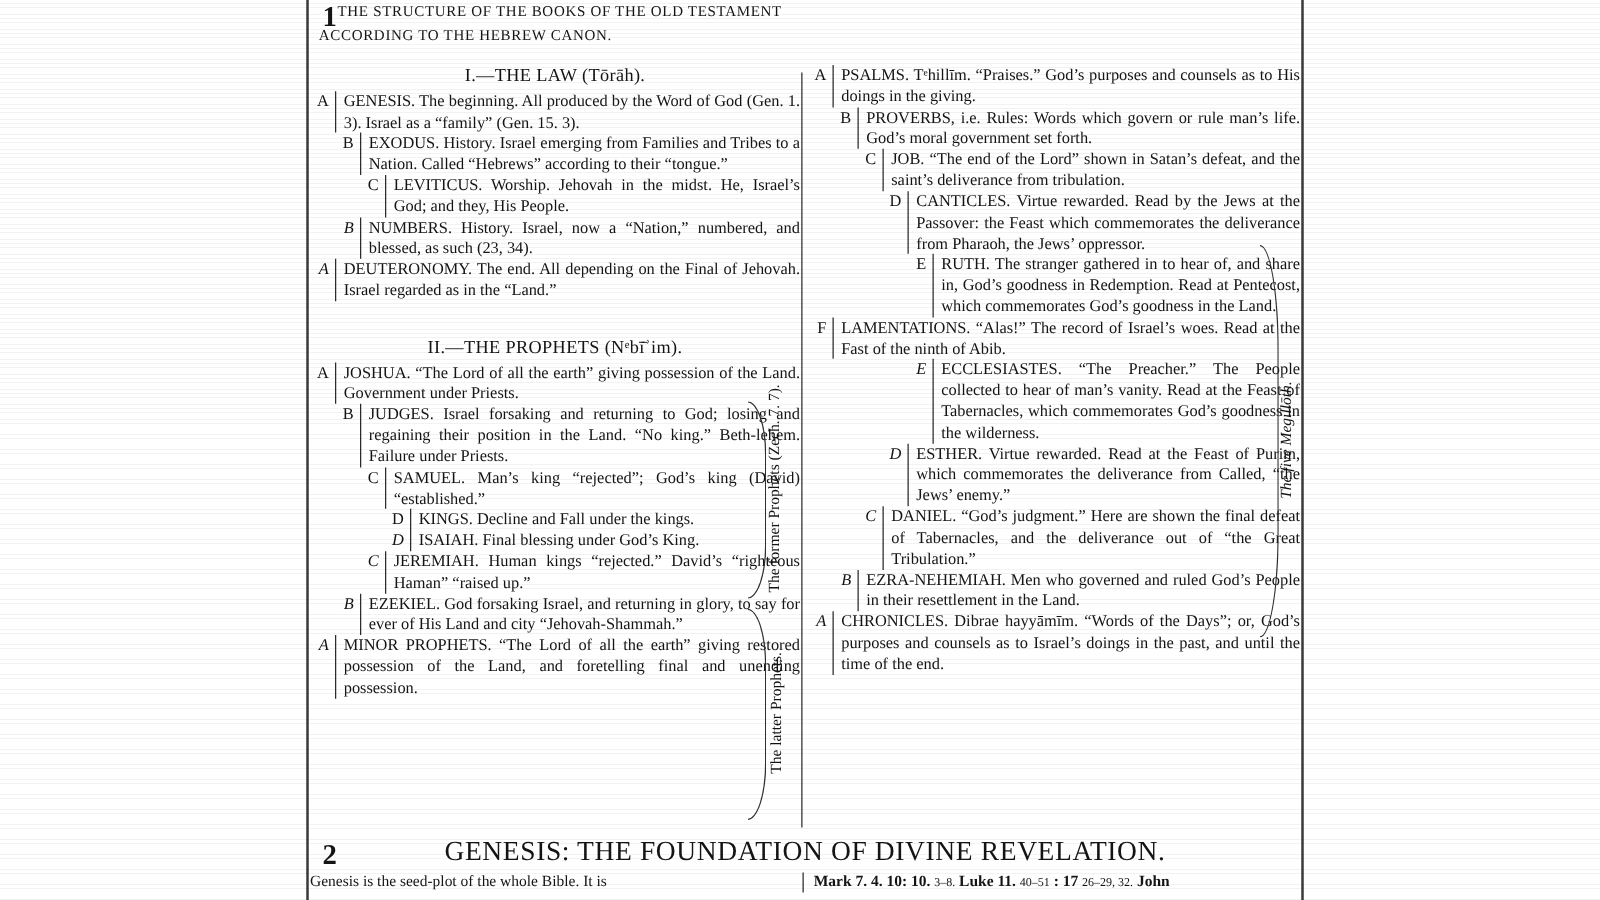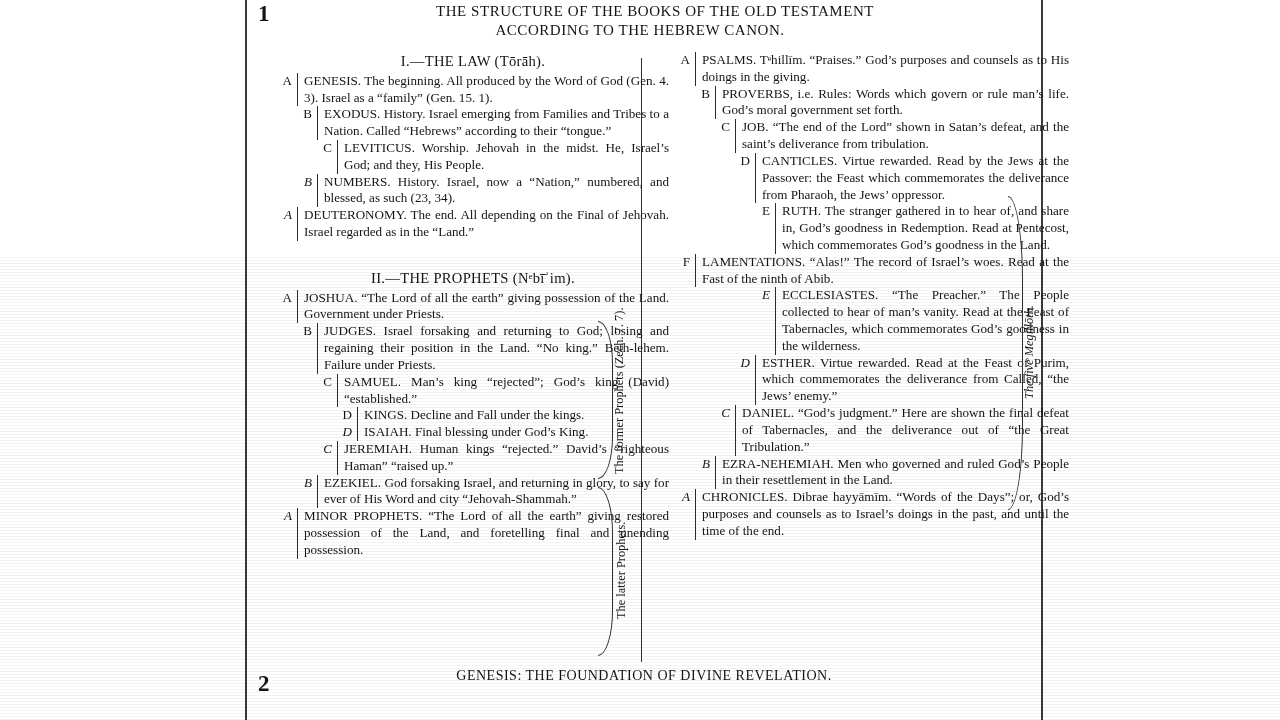--- a/index.html
+++ b/index.html
@@ -30,29 +30,29 @@
 
   
   #hdr{position:absolute;left:0;top:0;width:808px;}
   .pagenum{
     position:absolute;font-weight:bold;font-size:23px;line-height:1;
     font-family:"Liberation Serif",serif;
   }
   #pg1{left:18px;top:2px;}
   #pg2{left:18px;top:672px;}
   .bigtitle{
-    text-align:center;font-size:15px;letter-spacing:.55px;
+    font-size:12px;letter-spacing:.55px;
     line-height:1.42;margin:0;padding:0 10px;
     font-weight:normal;
   }
   #t1{position:absolute;left:20px;top:1px;width:770px;}
   #t2{position:absolute;left:5px;top:20px;width:770px;}
 
   
-  .col{position:absolute;top:52px;font-size:13.1px;line-height:1.285;padding-left:29px;}
+  .col{position:absolute;top:52px;font-size:13.1px;line-height:1.285;}
   #colL{left:8px;width:392px;}
   #colR{left:406px;width:394px;}
 
   .secthead{
     text-align:center;font-size:14.6px;letter-spacing:.3px;
     margin:0 0 2px 0;padding:0;
   }
   #sectProphets{margin-top:28px;}
 
   .entry{position:relative;display:flex;align-items:flex-start;margin:0;}
@@ -89,21 +89,21 @@
     position:absolute;
     width:14px;
     border:1.3px solid #2e2e2e;
     border-left:none;
     border-radius:0 28px 28px 0/0 50% 50% 0;
   }
 
   
   #foot{position:absolute;left:0;top:668px;width:808px;}
   #foottitle{
-    text-align:center;font-size:14px;letter-spacing:.5px;
+    text-align:center;font-size:22px;letter-spacing:.5px;
     margin:0;padding:0 10px;
   }
   #footcols{
     position:absolute;left:8px;top:30px;width:792px;
     display:flex;font-size:12.4px;line-height:1.25;
   }
   #footL{width:388px;padding-right:6px;}
   #footR{width:388px;padding-left:8px;border-left:1.2px solid #2b2b2b;}
   .tiny{font-size:9.6px;}
 
@@ -134,21 +134,21 @@
       <div class="bigtitle" id="t2">ACCORDING TO THE HEBREW CANON.</div>
     </div>
 
     <div class="col" id="colL">
 
       <div class="secthead">I.—THE LAW (Tōrāh).</div>
       <div id="lawList">
           <div class="entry i0">
             <div class="lab">A</div>
             <div class="bar"></div>
-            <div class="txt">GENESIS.  The beginning.  All produced by the Word of God (Gen. 4. 3).  Israel as a “family” (Gen. 15. 1).</div>
+            <div class="txt">GENESIS.  The beginning.  All produced by the Word of God (Gen. 1. 3).  Israel as a “family” (Gen. 15. 3).</div>
           </div>
           <div class="entry i1">
             <div class="lab">B</div>
             <div class="bar"></div>
             <div class="txt">EXODUS.  History.  Israel emerging from Families and Tribes to a Nation.  Called “Hebrews” according to their “tongue.”</div>
           </div>
           <div class="entry i2">
             <div class="lab">C</div>
             <div class="bar"></div>
             <div class="txt">LEVITICUS.  Worship.  Jehovah in the midst.  He, Israel’s God; and they, His People.</div>
@@ -193,21 +193,21 @@
             <div class="txt">ISAIAH.  Final blessing under God’s King.</div>
           </div>
           <div class="entry i2">
             <div class="lab it">C</div>
             <div class="bar"></div>
             <div class="txt">JEREMIAH.  Human kings “rejected.”  David’s “righteous Haman” “raised up.”</div>
           </div>
           <div class="entry i1">
             <div class="lab it">B</div>
             <div class="bar"></div>
-            <div class="txt">EZEKIEL.  God forsaking Israel, and returning in glory, to say for ever of His Word and city “Jehovah-Shammah.”</div>
+            <div class="txt">EZEKIEL.  God forsaking Israel, and returning in glory, to say for ever of His Land and city “Jehovah-Shammah.”</div>
           </div>
           <div class="entry i0">
             <div class="lab it">A</div>
             <div class="bar"></div>
             <div class="txt">MINOR PROPHETS.  “The Lord of all the earth” giving restored possession of the Land, and foretelling final and unending possession.</div>
           </div>
         </div>
 
     </div>
 
@@ -276,18 +276,30 @@
           </div>
         </div>
     </div>
 
     <div class="curly" style="left:768px;top:196px;height:312px;"></div>
     <div class="vlabel it" style="left:782px;top:262px;height:180px;">The five Megillōth.</div>
 
     <div id="foot">
       <div class="pagenum" id="pg2" style="left:18px;top:4px;">2</div>
       <div id="foottitle">GENESIS: THE FOUNDATION OF DIVINE REVELATION.</div>
+      <div id="footcols">
+        <div id="footL">Genesis is the seed-plot of the whole Bible.  It is</div>
+        <div id="footR">
+          <b>Mark 7. 4. 10: 10.</b>
+          <span class="tiny">3–8.</span>
+          <b>Luke 11.</b>
+          <span class="tiny">40–51</span>
+          <b>: 17</b>
+          <span class="tiny">26–29, 32.</span>
+          <b>John</b>
+        </div>
+      </div>
     </div>
 
   </div>
 
   <div id="grain"></div>
 </div>
 
 </body></html>

